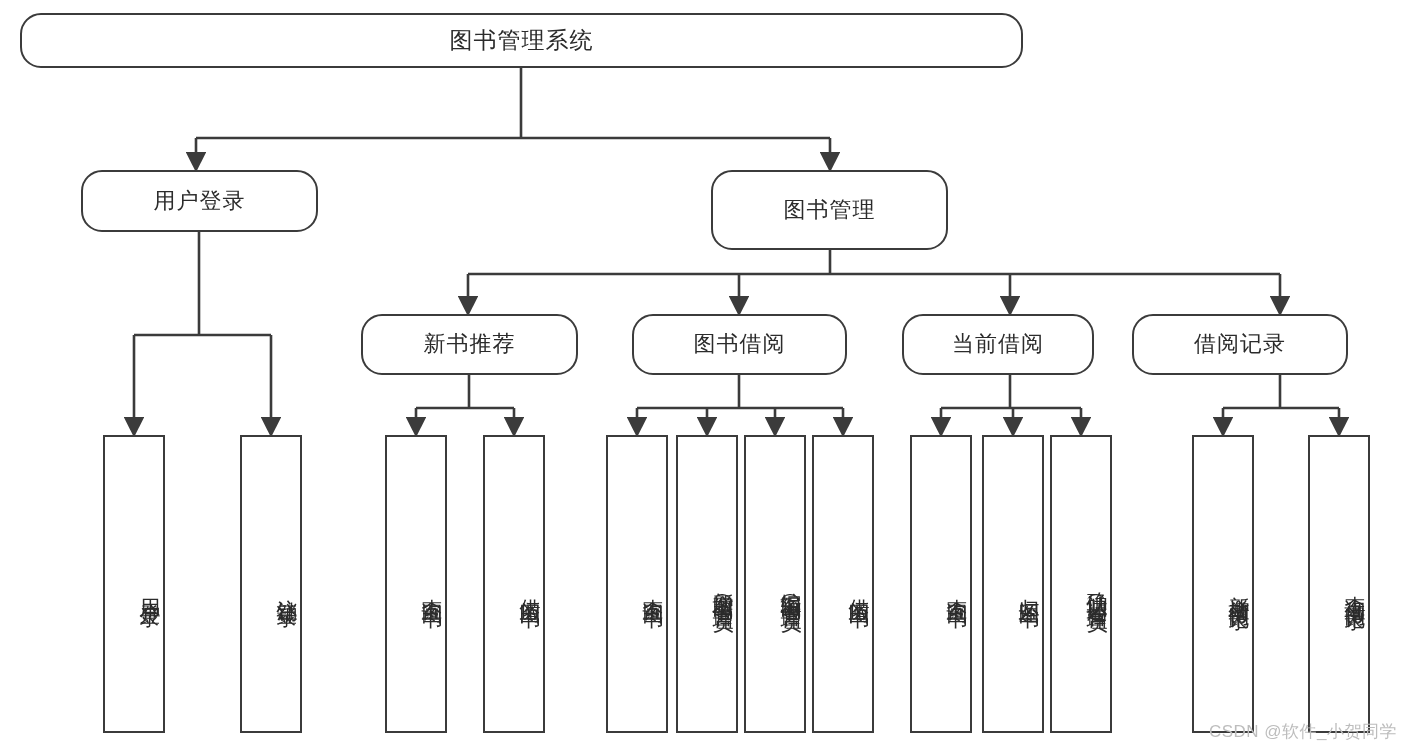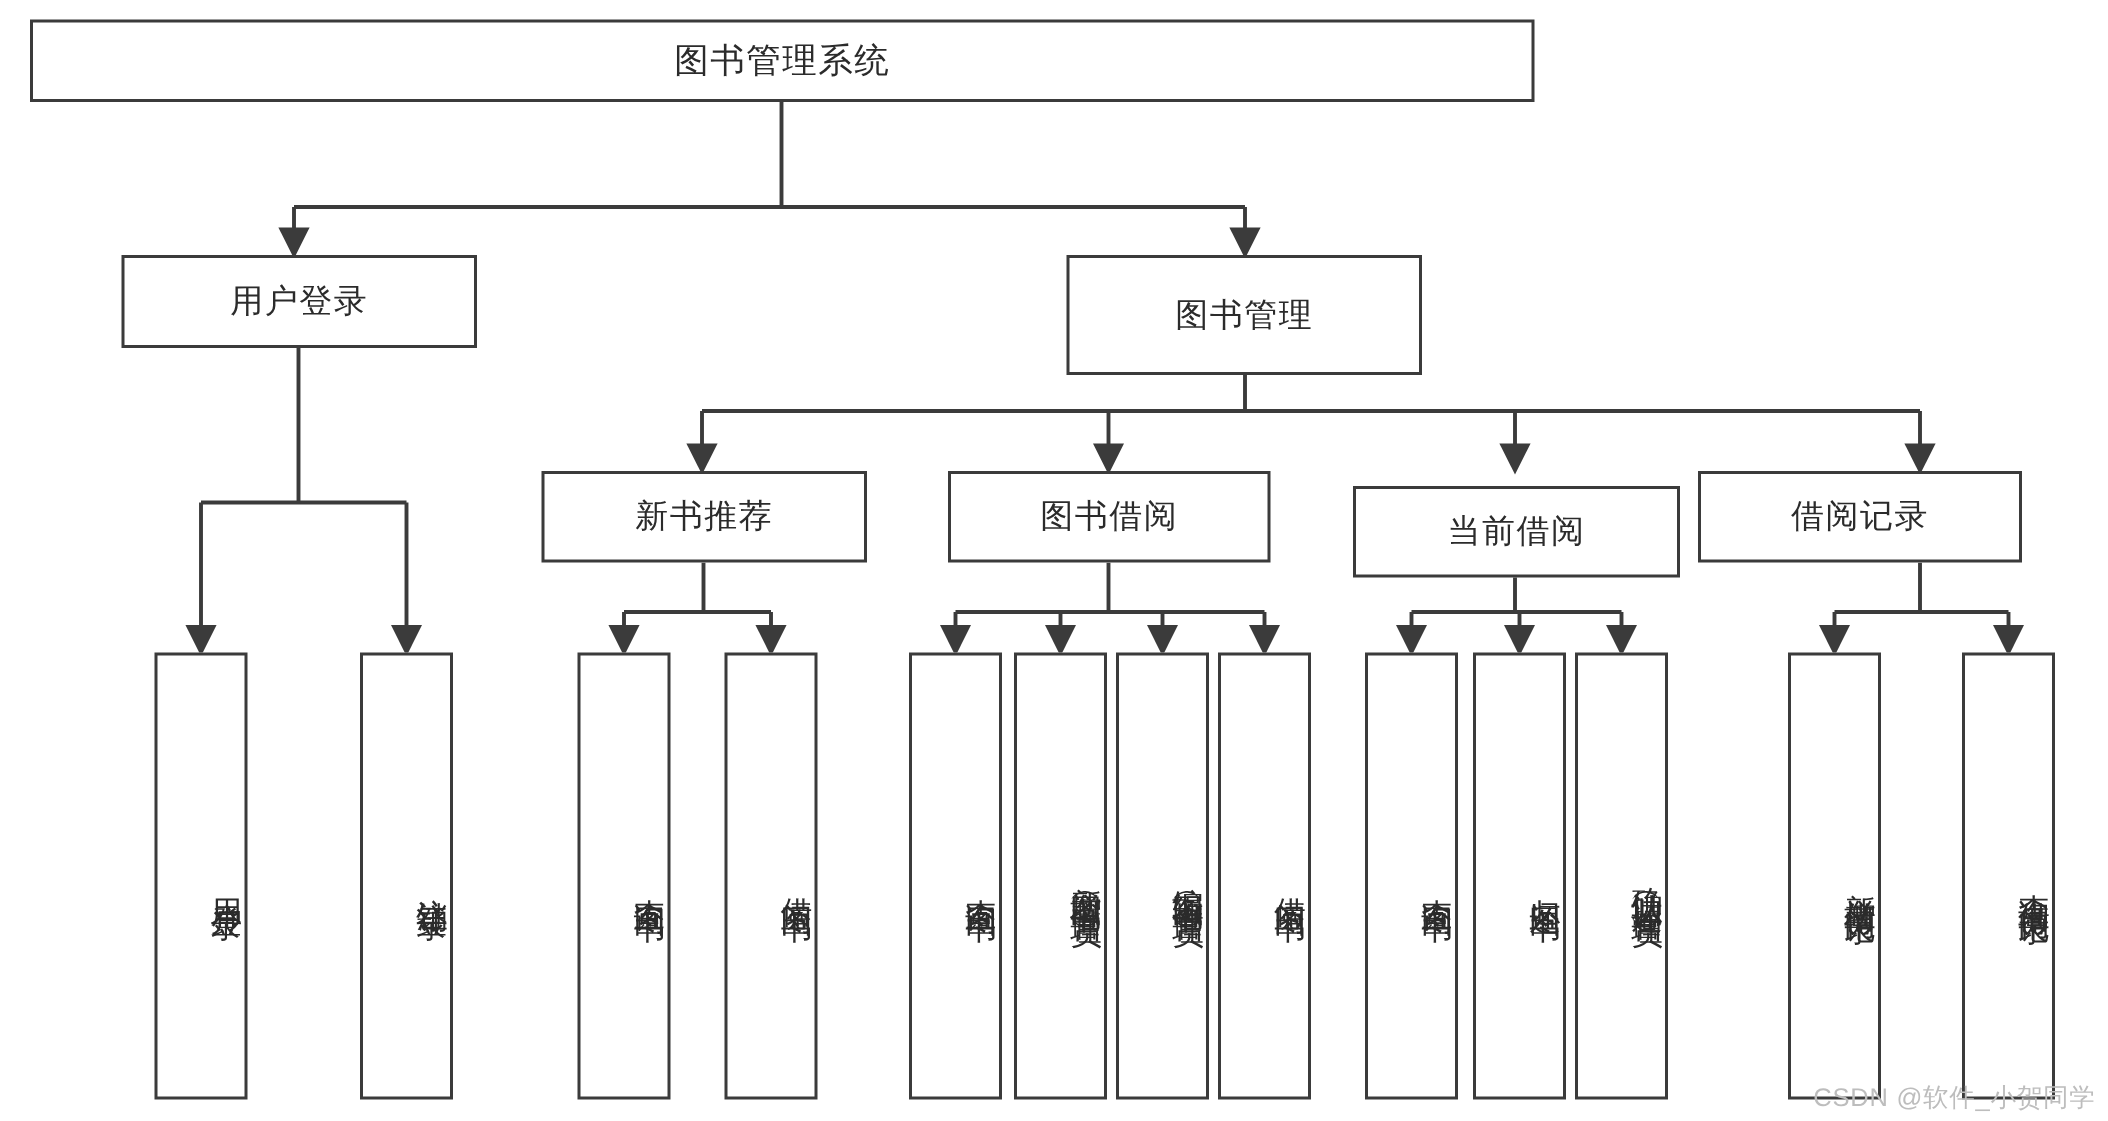--- a/index.html
+++ b/index.html
@@ -34,20 +34,21 @@
     align-items: center;
     justify-content: center;
     color: #2b2b2b;
     z-index: 2;
   }
   .node.horiz {
     font-size: 22px;
     letter-spacing: 1px;
     line-height: 1.2;
     text-align: left;
+    border-radius: 21px;
   }
   .node.root {
     font-size: 23px;
   }
   .node.leaf {
     writing-mode: vertical-rl;
     text-orientation: upright;
     font-size: 21px;
     letter-spacing: 3px;
     line-height: 1.25;
@@ -138,21 +139,21 @@
   <div class="node horiz" style="left:711px; top:170px; width:237px; height:80px;">
     <span>图书管理</span>
   </div>
 
   <div class="node horiz" style="left:632px; top:314px; width:215px; height:61px;">
     <span>图书借阅</span>
   </div>
   <div class="node horiz" style="left:361px; top:314px; width:217px; height:61px;">
     <span>新书推荐</span>
   </div>
-  <div class="node horiz" style="left:902px; top:324px; width:218px; height:61px;">
+  <div class="node horiz" style="left:902px; top:314px; width:192px; height:61px;">
     <span>当前借阅</span>
   </div>
   <div class="node horiz" style="left:1132px; top:314px; width:216px; height:61px;">
     <span>借阅记录</span>
   </div>
 
   <div class="node leaf" style="left:103px; top:435px; width:62px; height:298px;">
     <span class="vlabel">用户登录</span>
   </div>
   <div class="node leaf" style="left:240px; top:435px; width:62px; height:298px;">

